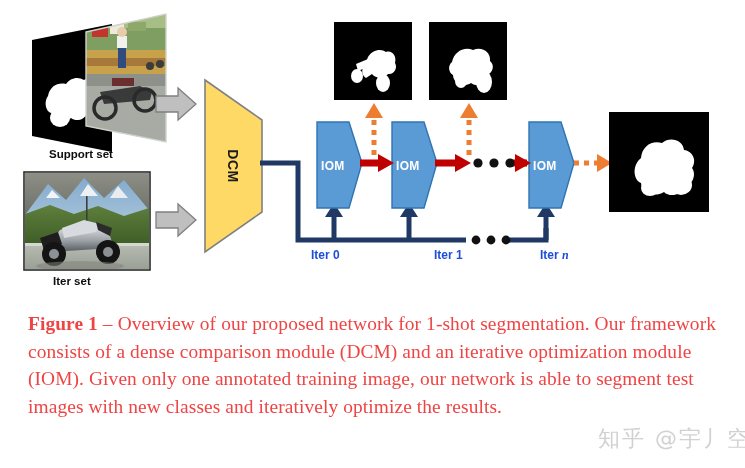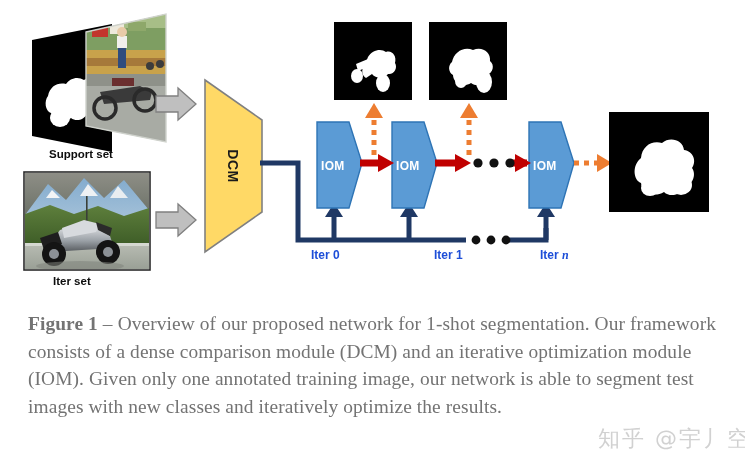--- a/index.html
+++ b/index.html
@@ -9,21 +9,21 @@
     overflow:hidden;position:relative;
   }
   #figure-root{position:relative;width:721px;height:468px;}
   #diagram-area{position:absolute;left:0;top:0;width:745px;height:300px;}
   #caption-area{position:absolute;left:28px;top:310px;width:690px;}
 
   .caption-text{
     font-family:"Liberation Serif", serif;
     font-size:19.4px;
     line-height:27.5px;
-    color:#737373;
+    color:#ef4444;
     text-align:left;
     letter-spacing:.1px;
   }
   .caption-text .fig-label{font-weight:bold;}
 
   .watermark{
     position:absolute;left:598px;top:424px;
     font-family:"DejaVu Sans", sans-serif;
     font-size:22px;color:#c9c9c9;letter-spacing:2px;
     opacity:.85;pointer-events:none;white-space:nowrap;

